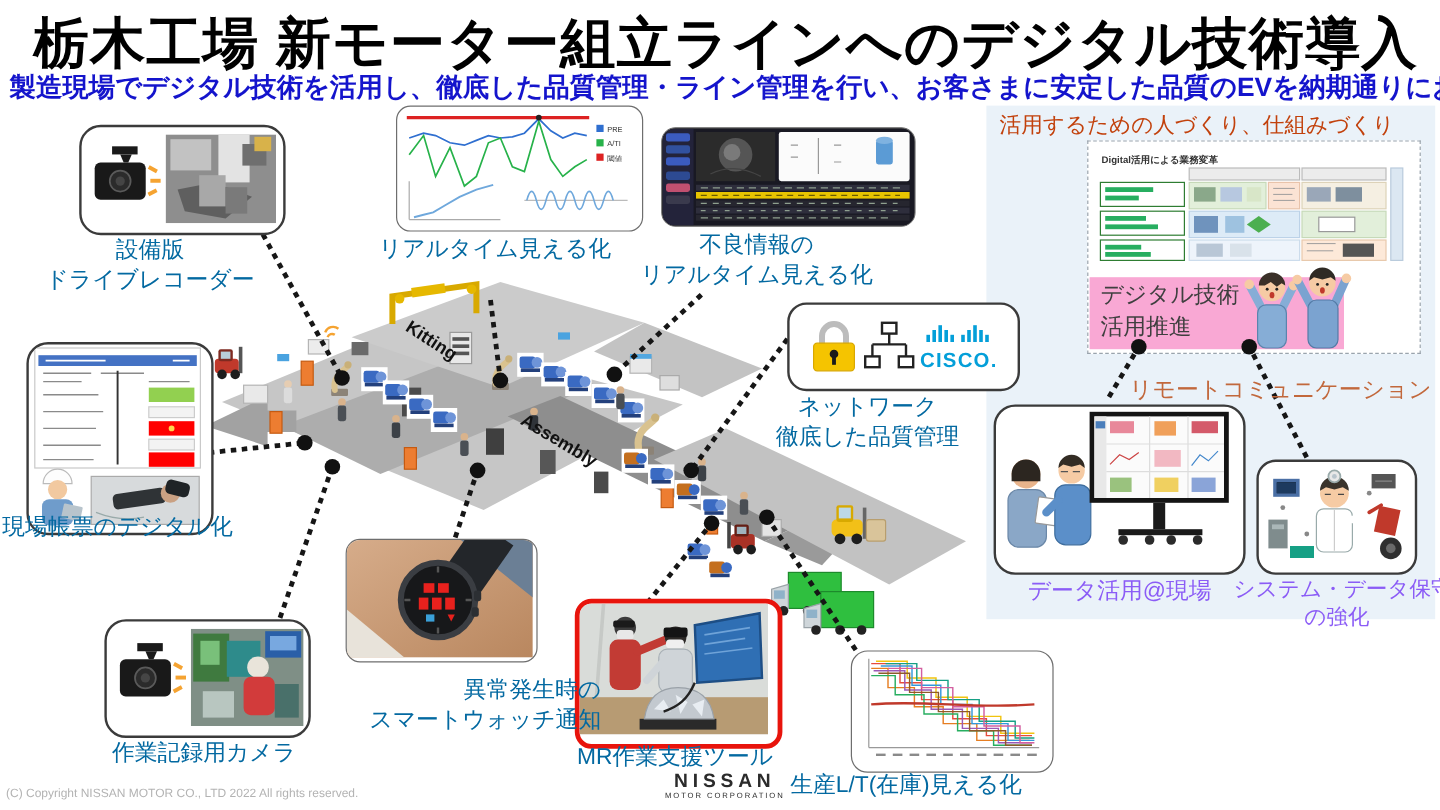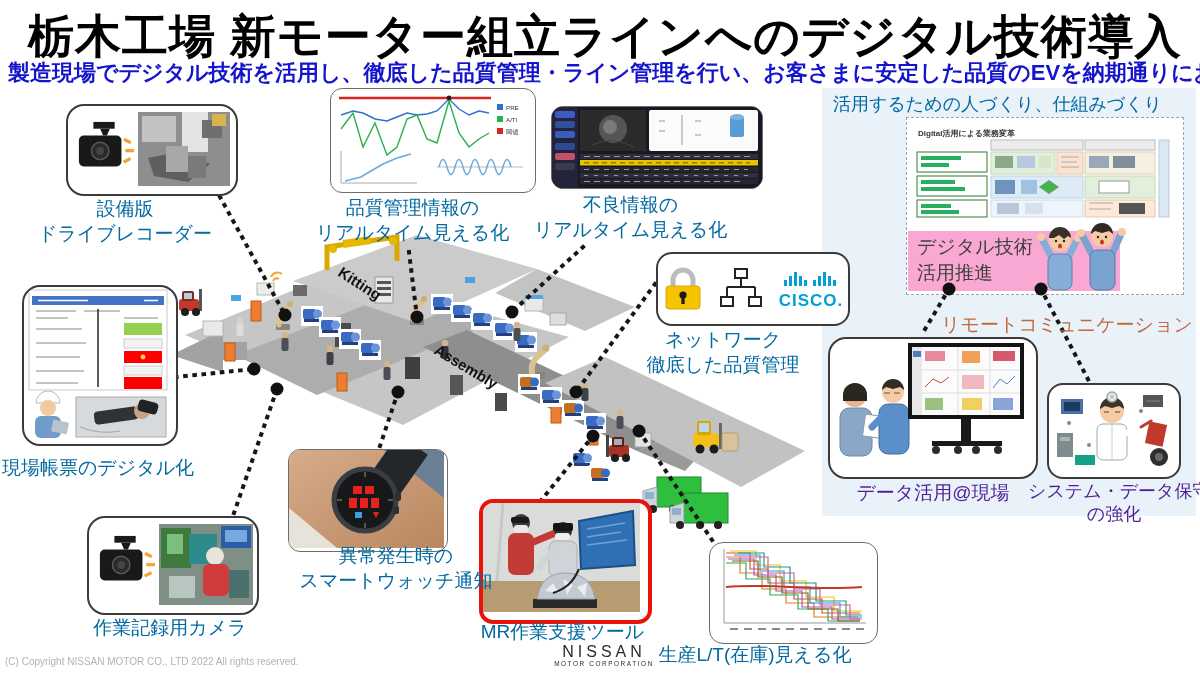--- a/index.html
+++ b/index.html
@@ -2,34 +2,34 @@
 <html><head>
 <meta charset="utf-8">
 <style>
   html,body{margin:0;padding:0}
   body{width:1200px;height:675px;position:relative;overflow:hidden;background:#fff;
        font-family:"Liberation Sans","DejaVu Sans",sans-serif;}
   .abs{position:absolute}
   .box{position:absolute;background:#fff;border:2px solid #3b3b3b;border-radius:18px;z-index:10;overflow:hidden}
   .thin{border:1.6px solid #6e6e6e;border-radius:12px}
   .lbl{position:absolute;z-index:11;color:#0369a1;font-size:19px;line-height:1.3;text-align:center;white-space:nowrap}
-  .lbl2{position:absolute;z-index:11;color:#4c1d95;font-size:19px;line-height:1.3;text-align:center;white-space:nowrap}
+  .lbl2{position:absolute;z-index:11;color:#8b5cf6;font-size:19px;line-height:1.3;text-align:center;white-space:nowrap}
   #title{left:28px;top:6px;font-size:46px;font-weight:bold;color:#000;letter-spacing:1px;white-space:nowrap;z-index:12}
   #subtitle{left:8px;top:58px;font-size:22px;font-weight:bold;color:#1414CC;letter-spacing:0;white-space:nowrap;z-index:12}
   #copyright{left:5px;top:656px;font-size:10px;color:#b3b3b3;z-index:12}
   #right-panel{left:822px;top:88px;width:374px;height:428px;background:#EAF2F9;z-index:2}
-  #panel-header{left:833px;top:92px;font-size:18px;color:#0369a1;z-index:11;white-space:nowrap}
+  #panel-header{left:833px;top:92px;font-size:18px;color:#c2410c;z-index:11;white-space:nowrap}
   #dashed-box{left:906px;top:117px;width:276px;height:176px;background:#fff;border:1.6px dashed #9aa4ad;z-index:3}
   #promo-box{left:908px;top:231px;width:212px;height:60px;background:#f9a8d4;z-index:4;color:#3f3f3f;font-size:19px;line-height:1.35;padding:3px 0 0 9px;box-sizing:border-box}
   #remote-lbl{left:938px;top:312px;width:258px;color:#C2683C;font-size:19px;text-align:center;z-index:11;white-space:nowrap}
   #nissan-logo{left:545px;top:643px;width:118px;text-align:center;z-index:12;color:#2b2b2b}
-  #nissan-logo .nm{font-size:16px;font-weight:normal;letter-spacing:4px}
+  #nissan-logo .nm{font-size:16px;font-weight:bold;letter-spacing:4px}
   #nissan-logo .ns{font-size:6.4px;letter-spacing:1.6px;margin-top:-1px}
   .cisco-txt{color:#049FD9;font-weight:bold;font-size:17px;letter-spacing:1px;line-height:1}
-  .flexrow{display:flex;align-items:center;justify-content:center;height:100%;gap:16px}
+  .flexrow{display:flex;align-items:center;justify-content:center;height:100%;gap:4px}
 </style>
 </head>
 <body>
 
 <div class="abs" id="title">栃木工場 新モーター組立ラインへのデジタル技術導入</div>
 <div class="abs" id="subtitle">製造現場でデジタル技術を活用し、徹底した品質管理・ライン管理を行い、お客さまに安定した品質のEVを納期通りにお届けする</div>
 
 <svg class="abs" style="left:165px;top:225px;z-index:1" width="650" height="320" viewBox="0 0 650 320">
   <g>
     <polygon points="20,110 170,48 404,112 238,200" fill="#c6c6c6"></polygon>
@@ -350,21 +350,20 @@
         <line x1="0" y1="32" x2="76" y2="32" stroke="#aaa"></line>
       <polyline points="4,30 12,28 20,26 30,20 42,13 56,7 70,3" fill="none" stroke="#6fa8dc" stroke-width="1.6"></polyline>
       </g>
     <g transform="translate(106,62)">
         <line x1="0" y1="16" x2="86" y2="16" stroke="#bbb"></line>
       <path d="M2,16 q4,-15 8,0 q4,15 8,0 q4,-15 8,0 q4,15 8,0 q4,-15 8,0 q4,15 8,0 q4,-15 8,0 q4,15 8,0 q4,-15 8,0" fill="none" stroke="#6fa8dc" stroke-width="1.4"></path>
       </g>
   </svg>
 </div>
 <div class="lbl" style="left:315px;top:196px;width:195px">
-  <div>品質管理情報の</div>
   <div>リアルタイム見える化</div>
 </div>
 
 <div class="box thin" style="left:551px;top:106px;width:210px;height:81px;background:#14141c">
   <svg width="210" height="81" viewBox="0 0 210 81">
     <rect width="210" height="81" fill="#191923"></rect>
     <rect x="0" y="0" width="26" height="81" fill="#23233a"></rect>
     <rect x="3" y="4" width="20" height="7" rx="2" fill="#3b5bbf"></rect>
       <rect x="3" y="14" width="20" height="7" rx="2" fill="#31519f"></rect>
     <rect x="3" y="24" width="20" height="7" rx="2" fill="#3b5bbf"></rect>
@@ -485,21 +484,21 @@
     </g>
     <g transform="translate(52,110)">
       <rect width="90" height="40" fill="#d7dadc" stroke="#aaa"></rect>
       <rect x="18" y="12" width="44" height="13" rx="4" fill="#2f3336" transform="rotate(-8 40 18)"></rect>
       <circle cx="66" cy="14" r="8" fill="#caa183"></circle>
         <rect x="62" y="4" width="20" height="12" rx="4" fill="#1f2326" transform="rotate(14 72 10)"></rect>
       <path d="M4,30 q20,8 40,4" stroke="#9aa" fill="none"></path>
     </g>
   </svg>
 </div>
-<div class="lbl" style="left:0;top:456px;width:196px">
+<div class="lbl" style="left:0;top:428px;width:196px">
   <div>現場帳票のデジタル化</div>
 </div>
 
 <div class="box" style="left:87px;top:516px;width:168px;height:95px">
   <svg class="abs" style="left:8px;top:14px" width="58" height="62" viewBox="0 0 60 60">
     <rect x="18" y="2" width="22" height="7" fill="#1a1a1a"></rect>
       <polygon points="25,9 35,9 32,16 28,16" fill="#1a1a1a"></polygon>
     <rect x="3" y="16" width="44" height="32" rx="5" fill="#191919"></rect>
     <circle cx="25" cy="32" r="9" fill="#2b2b2b" stroke="#5a5a5a" stroke-width="1.5"></circle>
       <circle cx="25" cy="32" r="4" fill="#454545"></circle>
@@ -551,21 +550,21 @@
       <rect x="60" y="48" width="8" height="10"></rect>
         <rect x="71" y="48" width="8" height="10"></rect>
         <rect x="82" y="48" width="8" height="10"></rect>
     </g>
     <rect x="66" y="62" width="7" height="6" fill="#3aa0d8"></rect>
       <polygon points="84,62 90,62 87,68" fill="#e8211d"></polygon>
     <rect x="106" y="42" width="6" height="9" rx="2" fill="#2c2f33"></rect>
       <rect x="104" y="56" width="6" height="8" rx="2" fill="#2c2f33"></rect>
   </svg>
 </div>
-<div class="lbl" style="left:291px;top:544px;width:210px;text-align:center">
+<div class="lbl" style="left:291px;top:564px;width:210px;text-align:right">
   <div>異常発生時の</div>
   <div>スマートウォッチ通知</div>
 </div>
 
 <div class="box" style="left:479px;top:499px;width:165px;height:117px;border:4px solid #E8140C;border-radius:14px">
   <svg width="157" height="109" viewBox="0 0 157 109">
     <rect width="157" height="109" fill="#d9dcd9"></rect>
     <rect x="0" y="78" width="157" height="31" fill="#b79b73"></rect>
     <line x1="20" y1="0" x2="14" y2="78" stroke="#c6c9c6" stroke-width="3"></line>
     <polygon points="96,18 150,8 152,62 98,66" fill="#2f6fb4" stroke="#1d4e85" stroke-width="2"></polygon>

